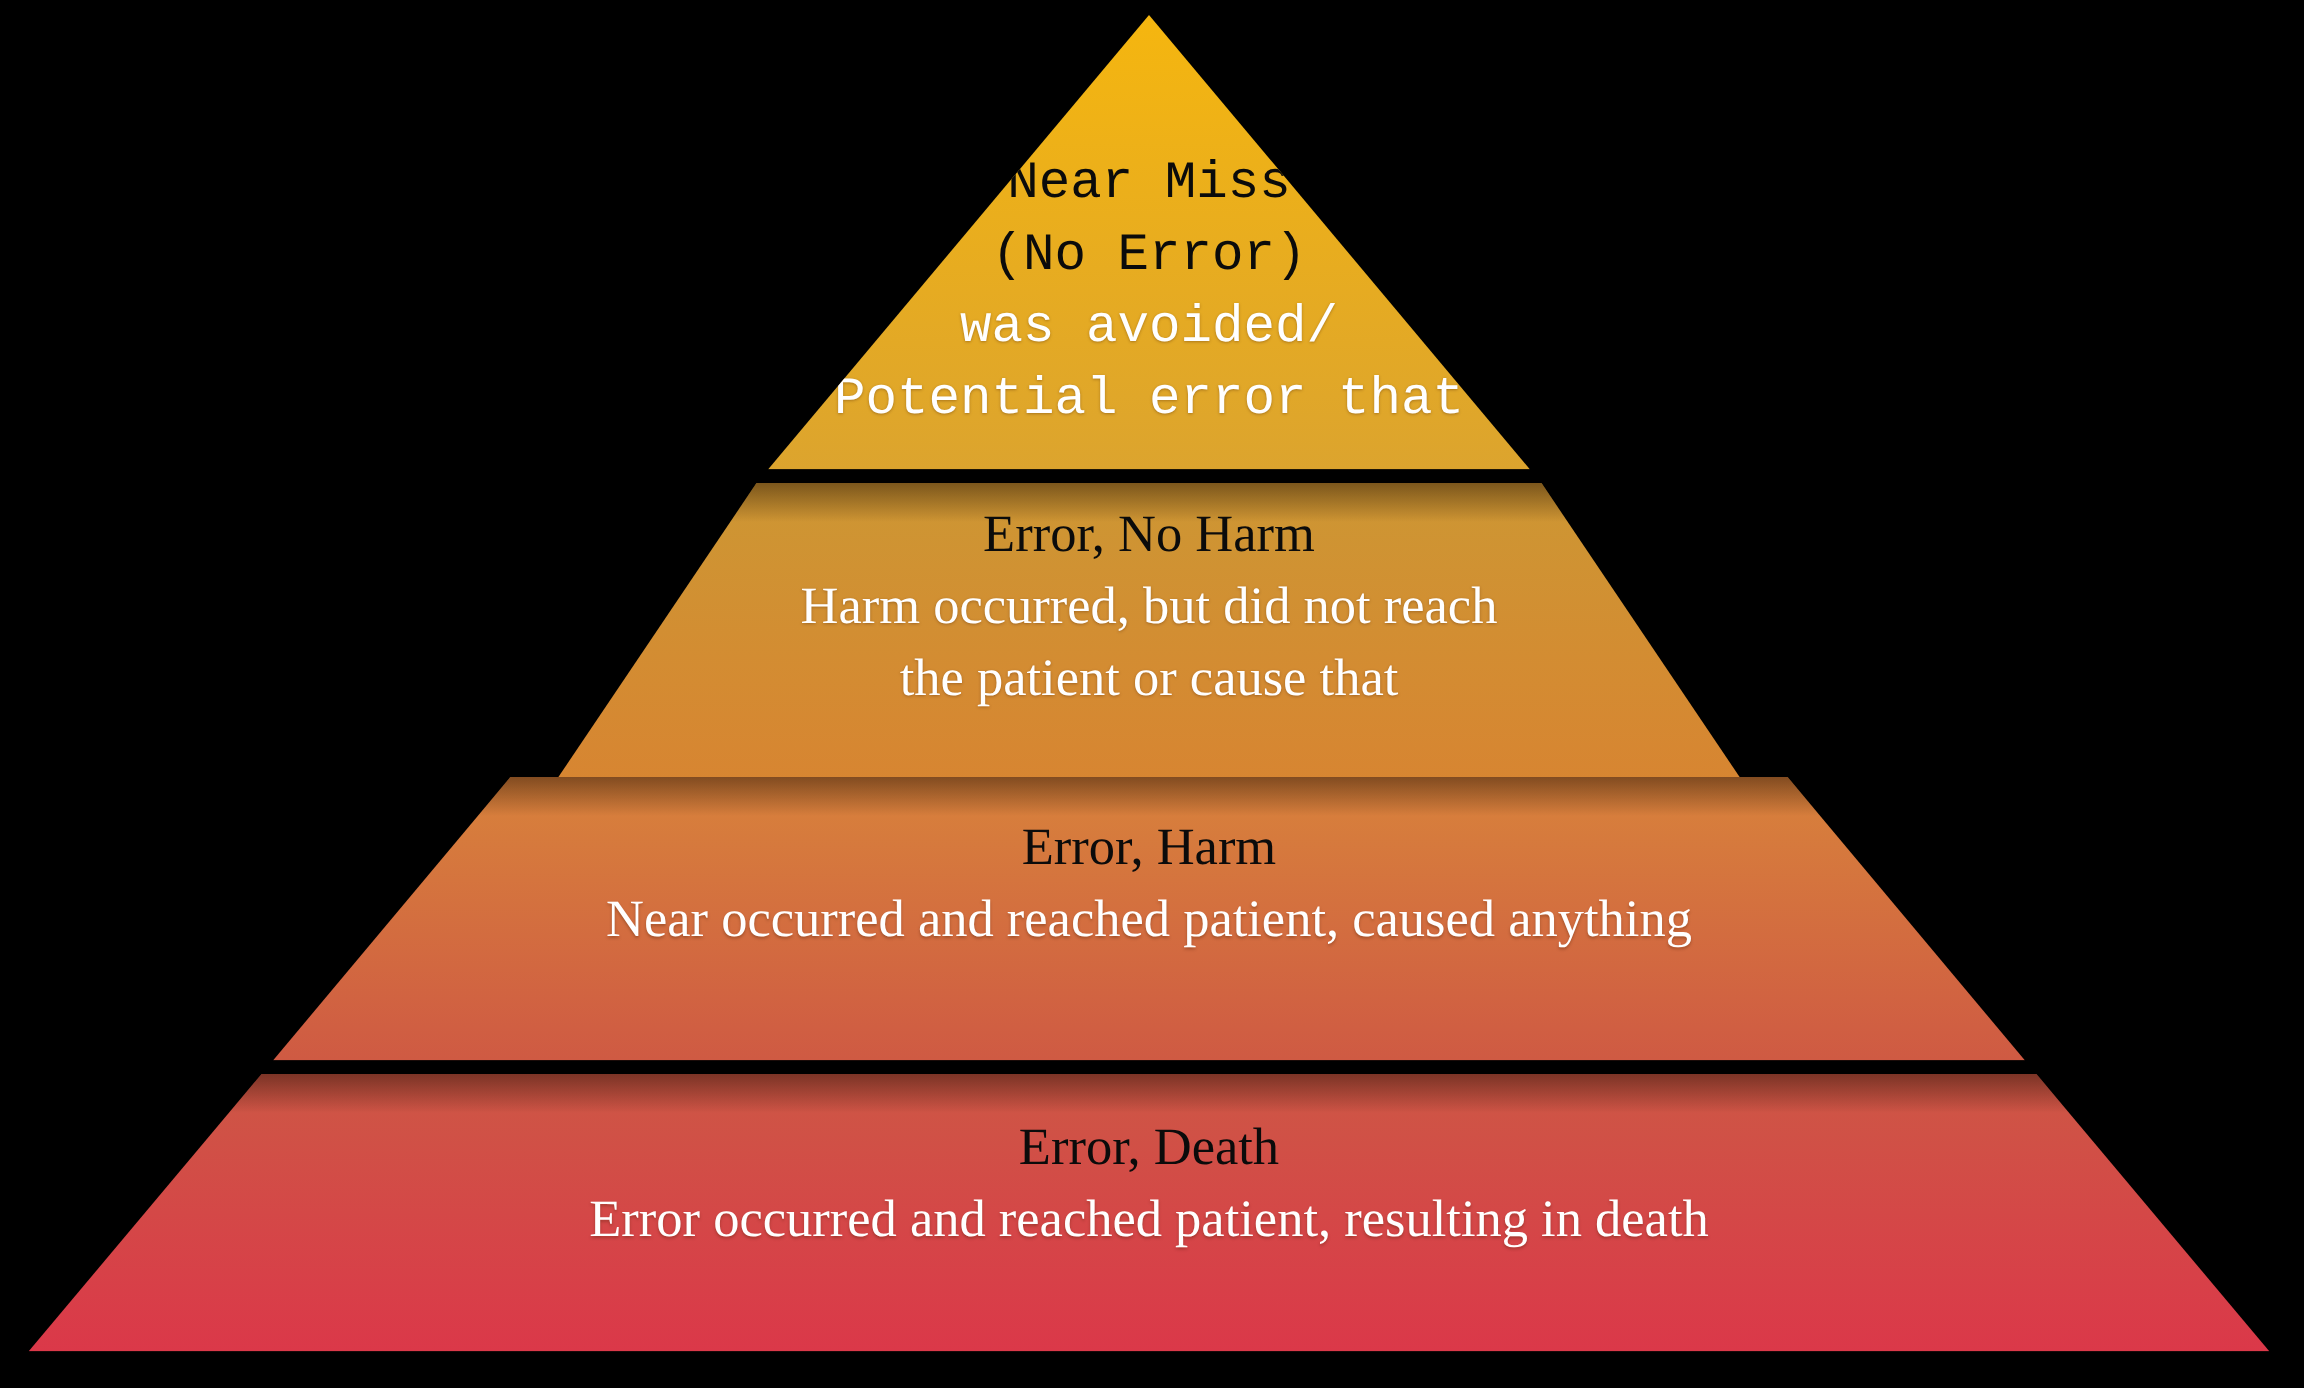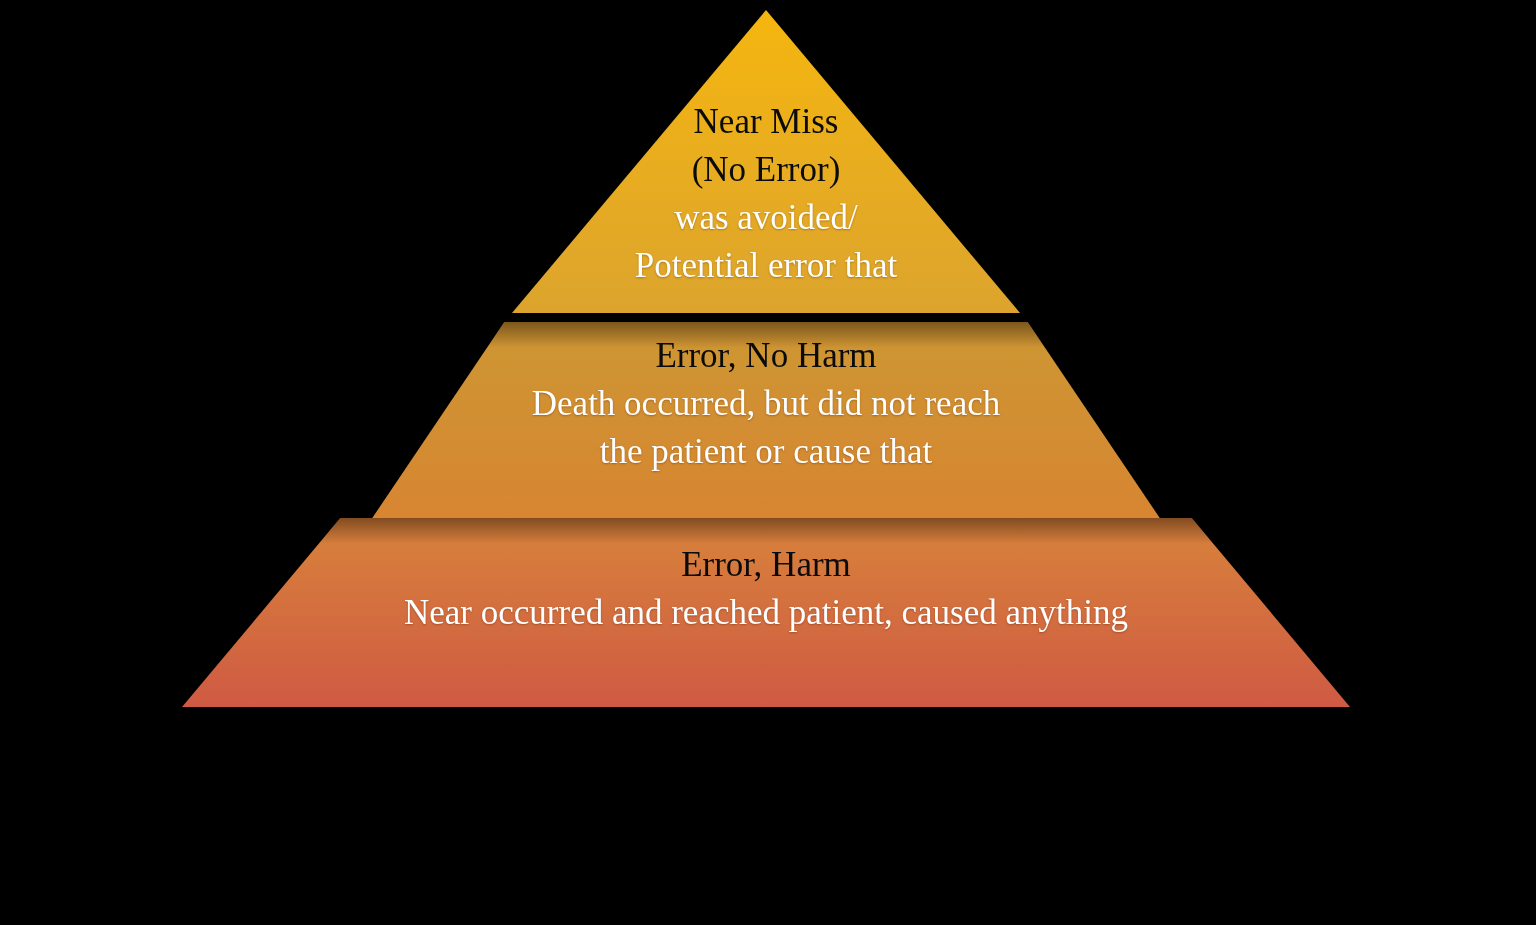--- a/index.html
+++ b/index.html
@@ -45,21 +45,21 @@
     pointer-events: none;
   }
   .tier-text {
     position: absolute;
     left: 0; right: 0;
     text-align: center;
     font-size: 35px;
     line-height: 48px;
     white-space: nowrap;
   }
-  .tier-1 .tier-text { top: 88px; }
+  .tier-1 .tier-text { top: 88px; font-family: Liberation Mono, monospace; }
   .tier-2 .tier-text { top: 10px; }
   .tier-3 .tier-text { top: 23px; }
   .tier-4 .tier-text { top: 25px; }
   .heading-line {
     color: #0b0b0b;
   }
   .body-line {
     color: #ffffff;
     text-shadow: 0 1px 2px rgba(70, 30, 0, 0.35);
   }
@@ -75,27 +75,34 @@
       <div class="heading-line">(No Error)</div>
       <div class="body-line">was avoided/</div>
       <div class="body-line">Potential error that</div>
     </div>
   </div>
 
   <div class="tier tier-2" style="background: linear-gradient(rgb(205, 151, 51) 0%, rgb(217, 130, 49) 100%);">
     <div class="top-shade"></div>
     <div class="tier-text">
       <div class="heading-line">Error, No Harm</div>
-      <div class="body-line">Death occurred, but did not reach</div>
+      <div class="body-line">Harm occurred, but did not reach</div>
       <div class="body-line">the patient or cause that</div>
     </div>
   </div>
 
   <div class="tier tier-3" style="background: linear-gradient(rgb(216, 131, 59) 0%, rgb(207, 90, 67) 100%);">
     <div class="top-shade"></div>
     <div class="tier-text">
       <div class="heading-line">Error, Harm</div>
       <div class="body-line">Near occurred and reached patient, caused anything</div>
     </div>
   </div>
 
+  <div class="tier tier-4" style="background: linear-gradient(rgb(205, 88, 69) 0%, rgb(219, 56, 73) 100%);">
+    <div class="top-shade"></div>
+    <div class="tier-text">
+      <div class="heading-line">Error, Death</div>
+      <div class="body-line">Error occurred and reached patient, resulting in death</div>
+    </div>
+  </div>
 
 </div>
 
 </body></html>

